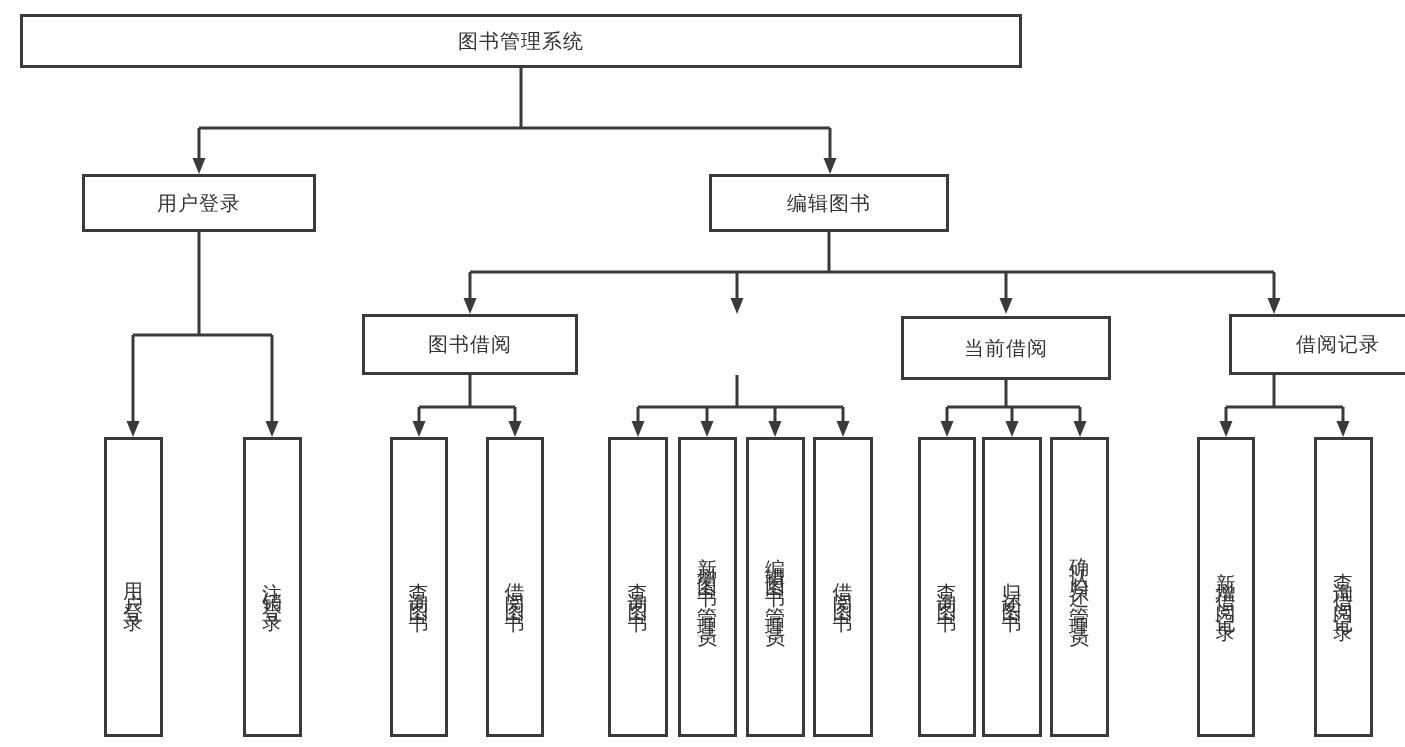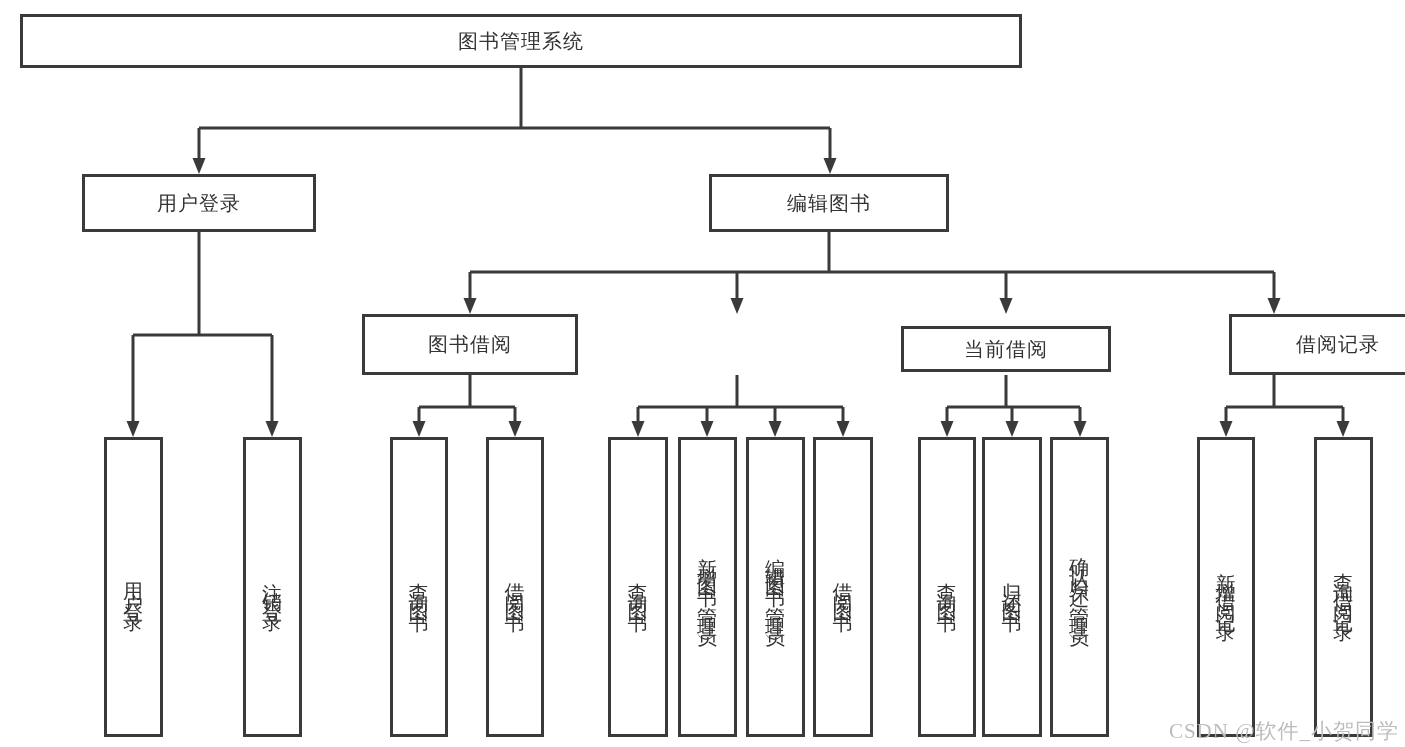--- a/index.html
+++ b/index.html
@@ -92,21 +92,21 @@
   <div class="box h" style="left:82px;top:174px;width:234px;height:58px">
     <span>用户登录</span>
   </div>
   <div class="box h" style="left:709px;top:174px;width:240px;height:58px">
     <span>编辑图书</span>
   </div>
 
   <div class="box h" style="left:362px;top:314px;width:216px;height:61px">
     <span>图书借阅</span>
   </div>
-  <div class="box h" style="left:901px;top:326px;width:210px;height:46px">
+  <div class="box h" style="left:901px;top:316px;width:210px;height:64px">
     <span>当前借阅</span>
   </div>
   <div class="box h" style="left:1229px;top:314px;width:218px;height:61px">
     <span>借阅记录</span>
   </div>
 
   <div class="box v" style="left:104px;top:437px;width:59px;height:300px">
     <span class="vtext">用户登录</span>
   </div>
   <div class="box v" style="left:243px;top:437px;width:59px;height:300px">
@@ -143,15 +143,14 @@
     <span class="vtext">确认归还（管理员）</span>
   </div>
 
   <div class="box v" style="left:1197px;top:437px;width:58px;height:300px">
     <span class="vtext">新增借阅记录</span>
   </div>
   <div class="box v" style="left:1314px;top:437px;width:59px;height:300px">
     <span class="vtext">查询借阅记录</span>
   </div>
 
-  <div class="watermark">CSDN @软件_小贺同学</div>
 
 </div>
 
 </body></html>

